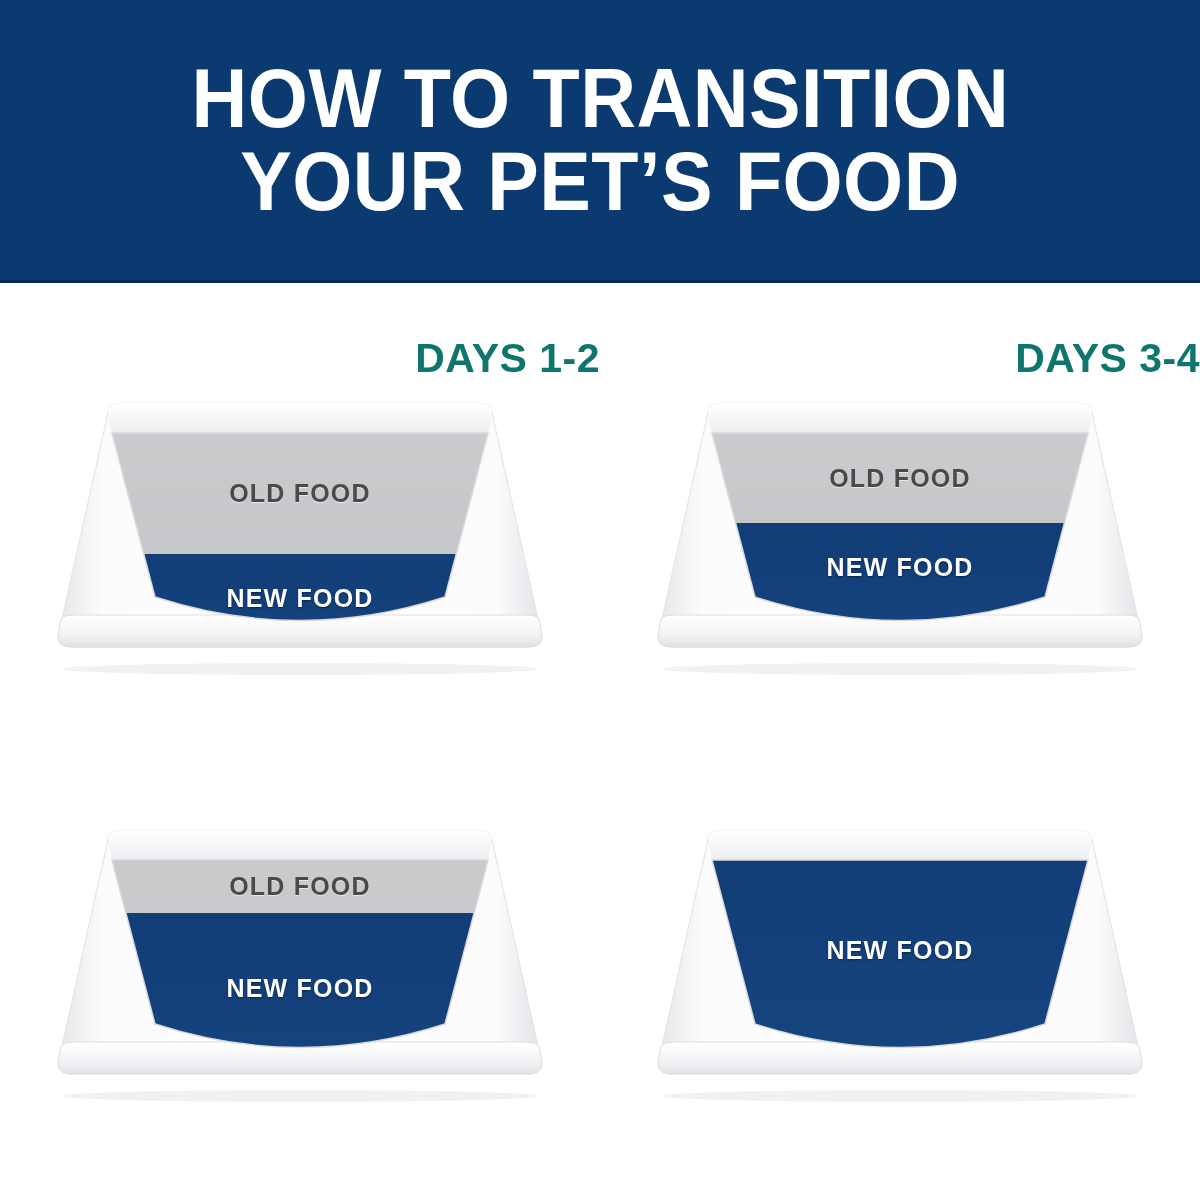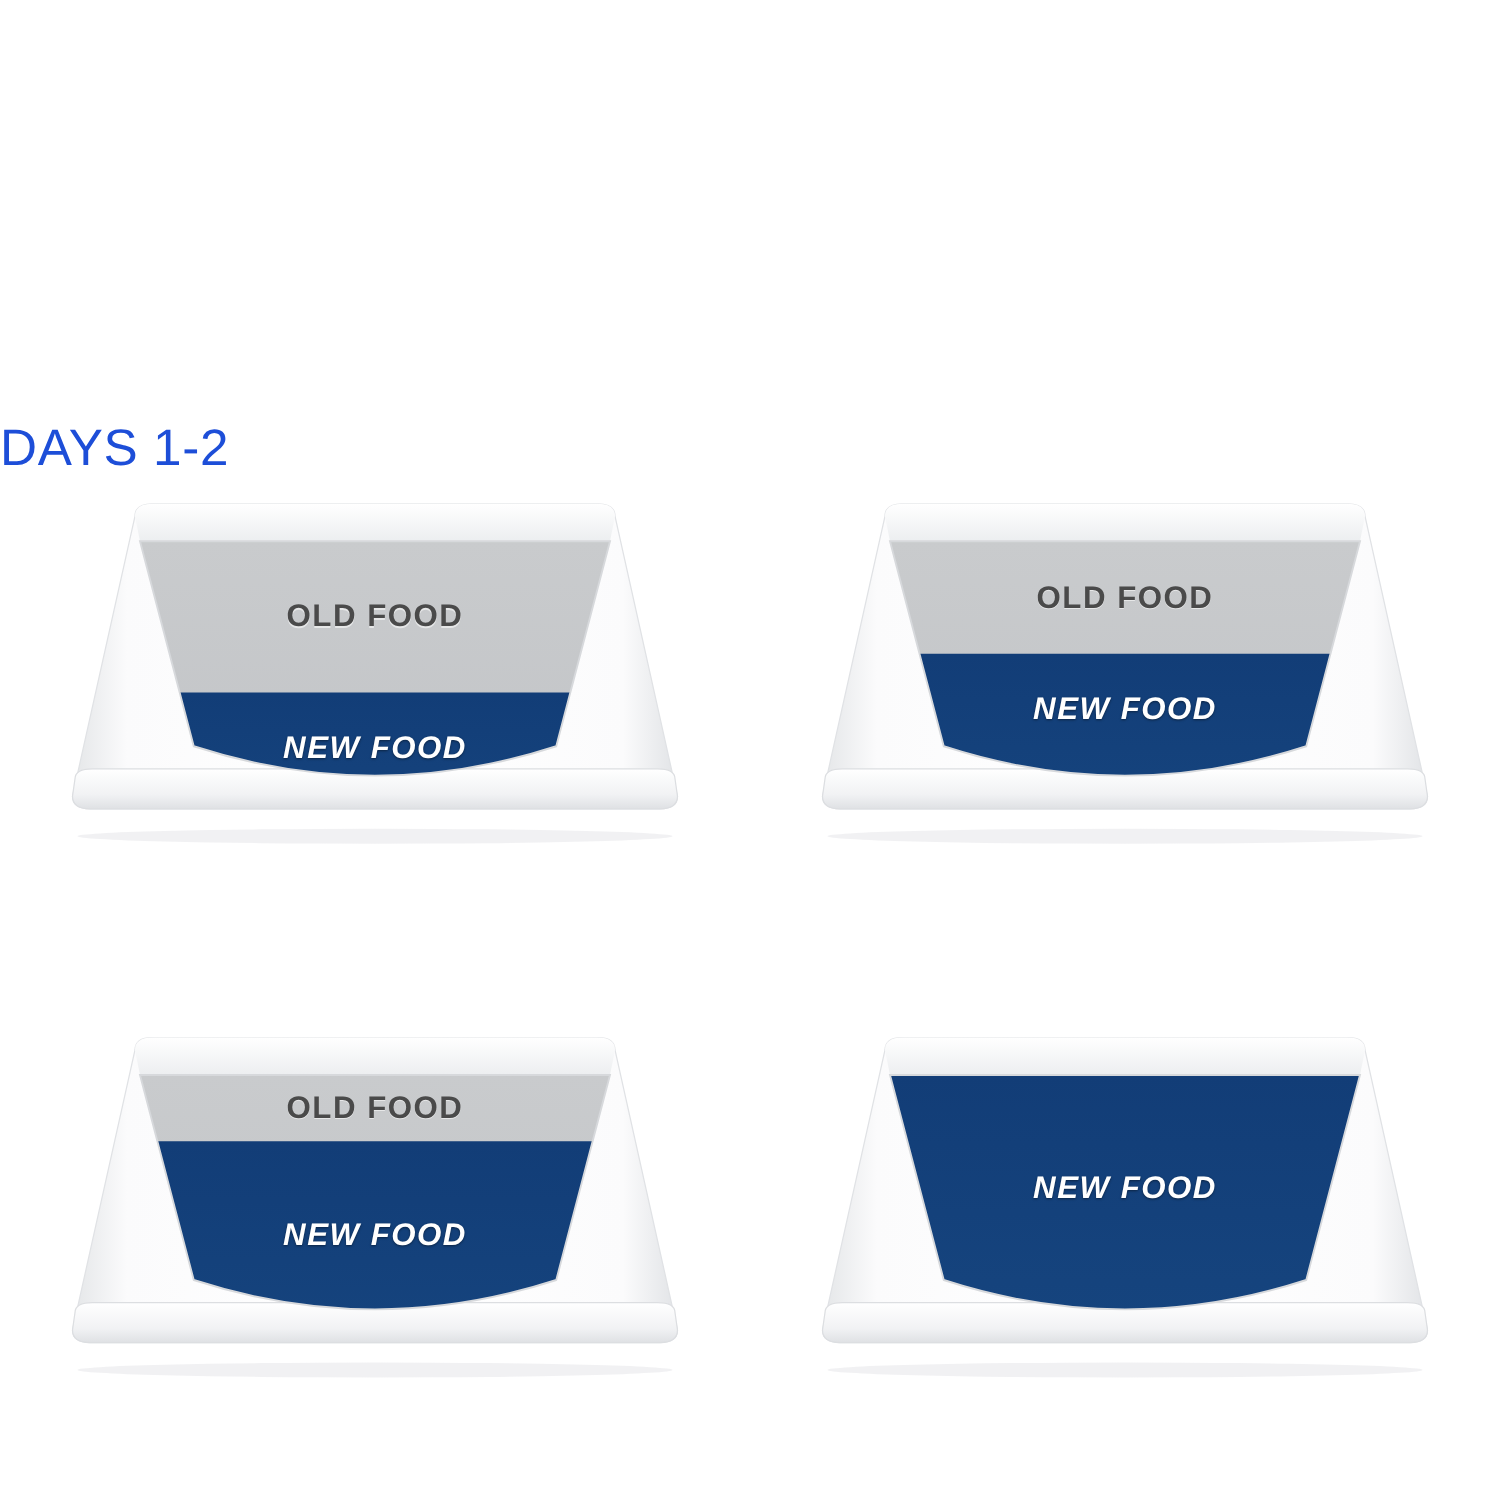--- a/index.html
+++ b/index.html
@@ -66,23 +66,23 @@
   .cell.c0 { left: 0;   top: 0; }
   .cell.c1 { left: 600px; top: 0; }
   .cell.c2 { left: 0;   top: 427px; }
   .cell.c3 { left: 600px; top: 427px; }
 
   .day-label {
     position: absolute;
     left: 0;
     top: 52px;
     width: 600px;
-    text-align: left;
-    color: #1d4ed8;
-    font-weight: normal;
+    text-align: right;
+    color: #0f766e;
+    font-weight: bold;
     font-size: 41px;
     letter-spacing: 0.5px;
     text-transform: uppercase;
     font-family: "Liberation Sans", sans-serif;
   }
 
   .bowl-wrap {
     position: absolute;
     left: 50%;
     top: 118px;
@@ -107,28 +107,31 @@
     pointer-events: none;
     font-family: "Liberation Sans", sans-serif;
   }
   .food-label.old {
     color: #4a4a4a;
     text-shadow: 0 1px 0 rgba(255,255,255,0.55);
   }
   .food-label.new {
     color: #ffffff;
     text-shadow: 0 1px 2px rgba(0,0,0,0.45);
-    font-style: italic;
   }
 </style>
 </head>
 <body>
 
 <div id="page">
 
+  <div id="header">
+    <div class="title-line">HOW TO TRANSITION</div>
+    <div class="title-line">YOUR PET’S FOOD</div>
+  </div>
 
   <div id="grid">
 
     <div class="cell c0">
       <div class="day-label">DAYS 1-2</div>
       <div class="bowl-wrap">
         <svg class="bowl-svg" viewBox="0 0 500 275">
           <defs>
             <linearGradient id="bodyg0" x1="0" y1="0" x2="1" y2="0">
               <stop offset="0" stop-color="#e4e6e8"></stop>
@@ -167,20 +170,21 @@
             <rect x="50" y="153" width="400" height="120" fill="url(#newg0)"></rect>
           </g>
           <path d="M62,32 L438,32 L395,196 Q250,243 105,196 Z" fill="none" stroke="#d7d9dc" stroke-width="1.5"></path>
         </svg>
         <div class="food-label old" style="top:78px">OLD FOOD</div>
         <div class="food-label new" style="top:183px">NEW FOOD</div>
       </div>
     </div>
 
     <div class="cell c1">
+      <div class="day-label">DAYS 3-4</div>
       <div class="bowl-wrap">
         <svg class="bowl-svg" viewBox="0 0 500 275">
           <defs>
             <linearGradient id="bodyg1" x1="0" y1="0" x2="1" y2="0">
               <stop offset="0" stop-color="#e4e6e8"></stop>
                 <stop offset="0.09" stop-color="#fbfbfc"></stop>
               <stop offset="0.5" stop-color="#ffffff"></stop>
                 <stop offset="0.91" stop-color="#fbfbfc"></stop>
               <stop offset="1" stop-color="#e1e3e6"></stop>
             </linearGradient>

